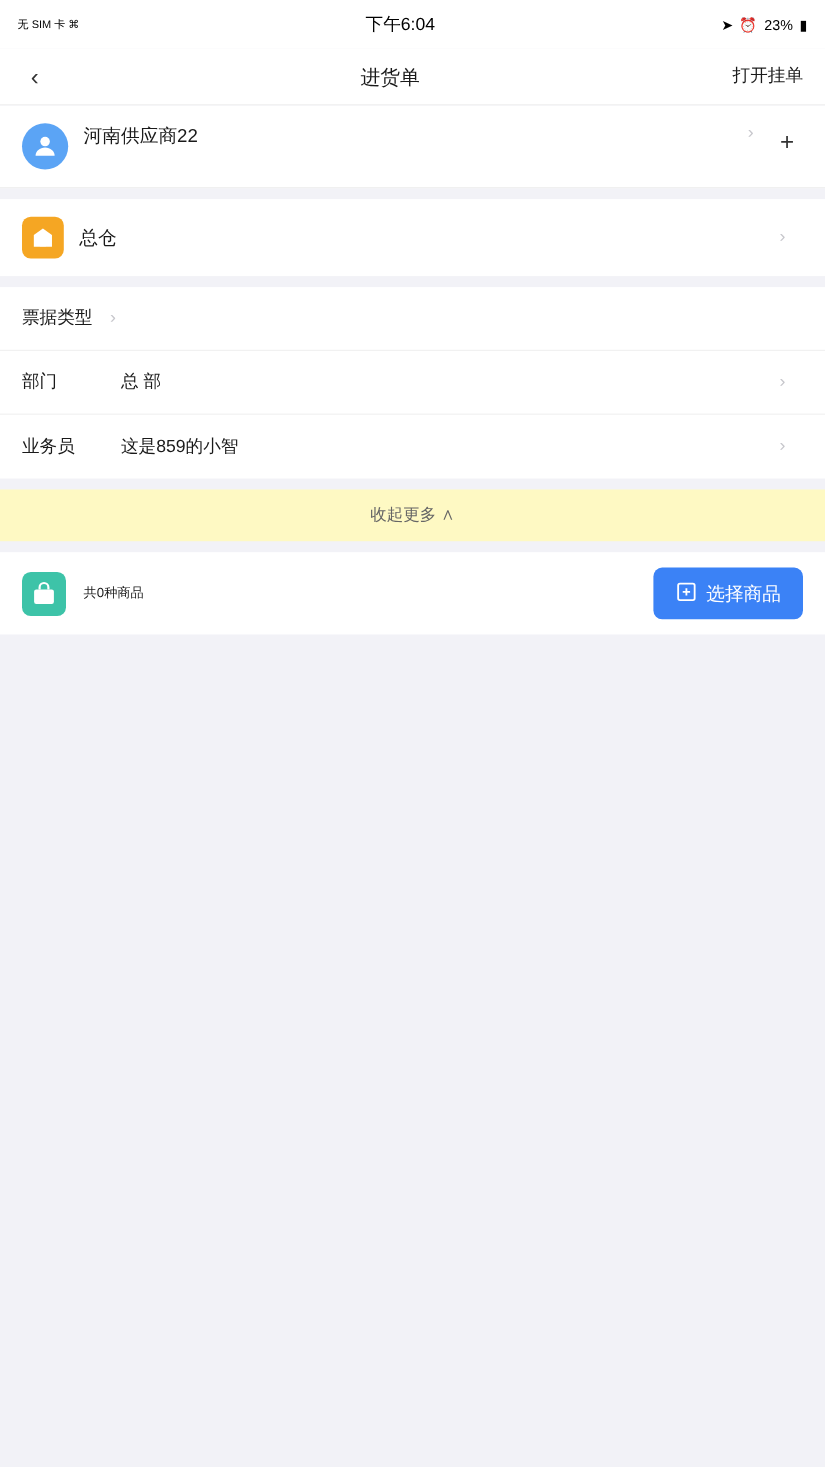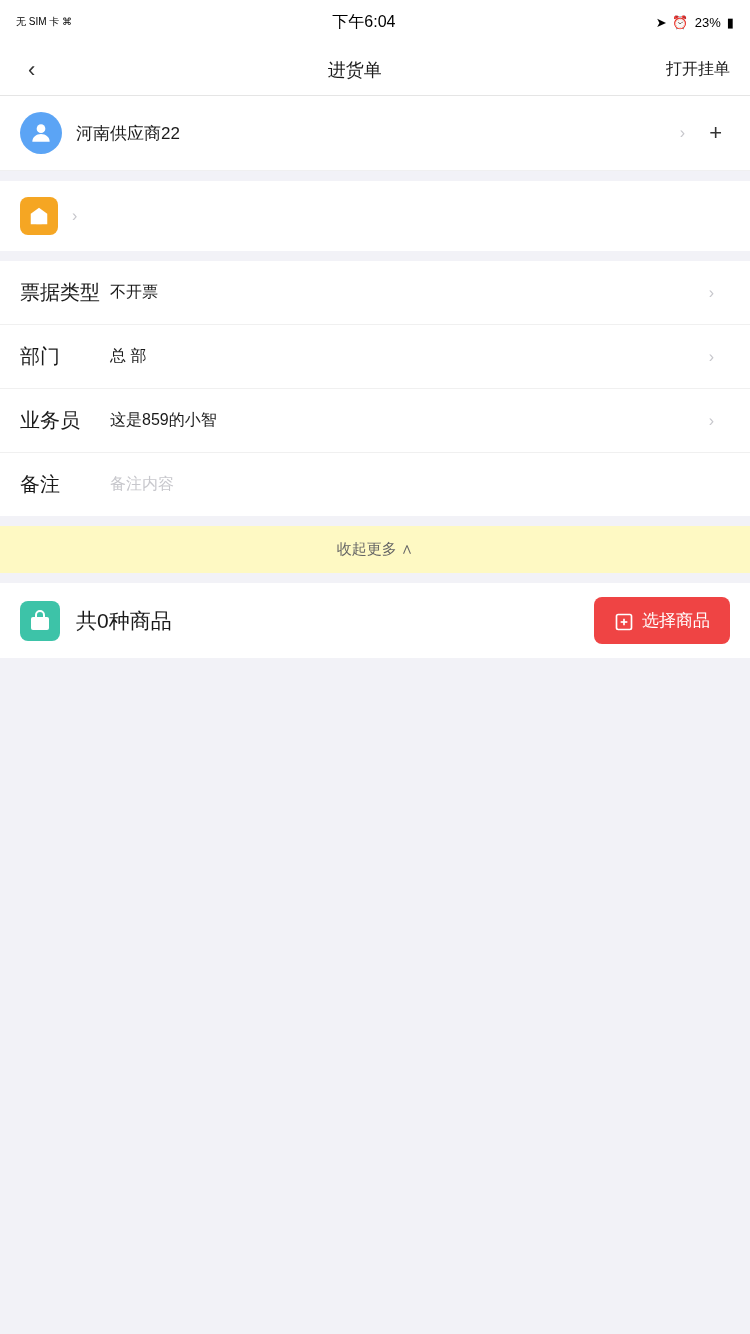--- a/index.html
+++ b/index.html
@@ -61,21 +61,20 @@
 
     
     .card {
       background: #fff;
       margin-bottom: 10px;
     }
 
     
     .supplier-row {
       display: flex;
-      align-items: center;
       padding: 16px 20px;
       border-bottom: 1px solid #f0f0f0;
     }
     .supplier-avatar {
       width: 42px;
       height: 42px;
       border-radius: 50%;
       background: #5ba4f5;
       display: flex;
       align-items: center;
@@ -144,21 +143,21 @@
       display: flex;
       align-items: center;
       padding: 18px 20px;
       border-bottom: 1px solid #f0f0f0;
       min-height: 58px;
     }
     .form-row:last-child {
       border-bottom: none;
     }
     .form-label {
-      font-size: 20px;
+      font-size: 16px;
       color: #1a1a1a;
       width: 80px;
       flex-shrink: 0;
     }
     .form-value {
       flex: 1;
       font-size: 16px;
       color: #1a1a1a;
       margin-left: 10px;
     }
@@ -191,32 +190,32 @@
       border-radius: 8px;
       background: #3dc3a8;
       display: flex;
       align-items: center;
       justify-content: center;
       flex-shrink: 0;
     }
     .product-icon svg { width: 24px; height: 24px; }
     .product-count {
       flex: 1;
-      font-size: 21px;
+      font-size: 12px;
       color: #1a1a1a;
     }
     .select-btn {
-      background: #ef4444;
+      background: #3b82f6;
       color: #fff;
       border: none;
       border-radius: 8px;
       padding: 12px 20px;
       font-size: 17px;
       display: flex;
-      align-items: flex-end;
+      align-items: flex-start;
       gap: 8px;
       cursor: pointer;
       white-space: nowrap;
     }
     .select-btn svg { width: 20px; height: 20px; }
 
     
     .gray-area {
       background: #f2f2f7;
       height: 280px;
@@ -259,43 +258,39 @@
   </div>
 
   <div class="card">
     <div class="warehouse-row">
       <div class="warehouse-icon">
         <svg viewBox="0 0 24 24" fill="white">
           <path d="M3 9.5L12 3l9 6.5V21H3V9.5z"></path>
           <rect x="9" y="13" width="6" height="8" fill="rgba(255,255,255,0.5)"></rect>
         </svg>
       </div>
+      <span class="warehouse-name">总仓</span>
       <span class="chevron-right">›</span>
     </div>
   </div>
 
   <div class="form-section">
     <div class="form-row">
       <span class="form-label">票据类型</span>
-      <span class="form-value">不开票</span>
       <span class="chevron-right">›</span>
     </div>
     <div class="form-row">
       <span class="form-label">部门</span>
       <span class="form-value">总 部</span>
       <span class="chevron-right">›</span>
     </div>
     <div class="form-row">
       <span class="form-label">业务员</span>
       <span class="form-value">这是859的小智</span>
       <span class="chevron-right">›</span>
-    </div>
-    <div class="form-row">
-      <span class="form-label">备注</span>
-      <span class="form-value placeholder">备注内容</span>
     </div>
   </div>
 
   <div class="collapse-row">收起更多 ∧</div>
 
   <div class="bottom-bar">
     <div class="product-icon">
       <svg viewBox="0 0 24 24" fill="white">
         <rect x="3" y="8" width="18" height="13" rx="2"></rect>
         <path d="M8 8V6a4 4 0 018 0v2" stroke="white" stroke-width="2" fill="none"></path>

